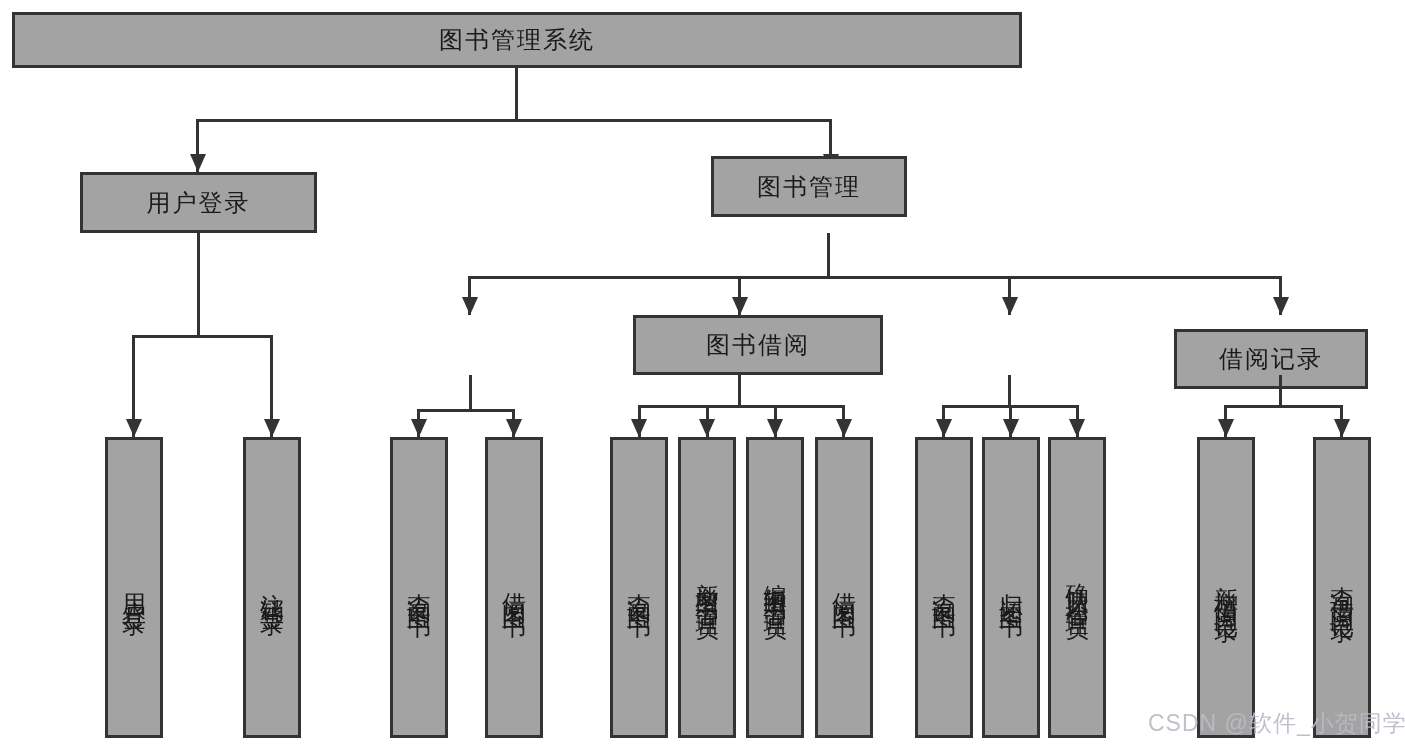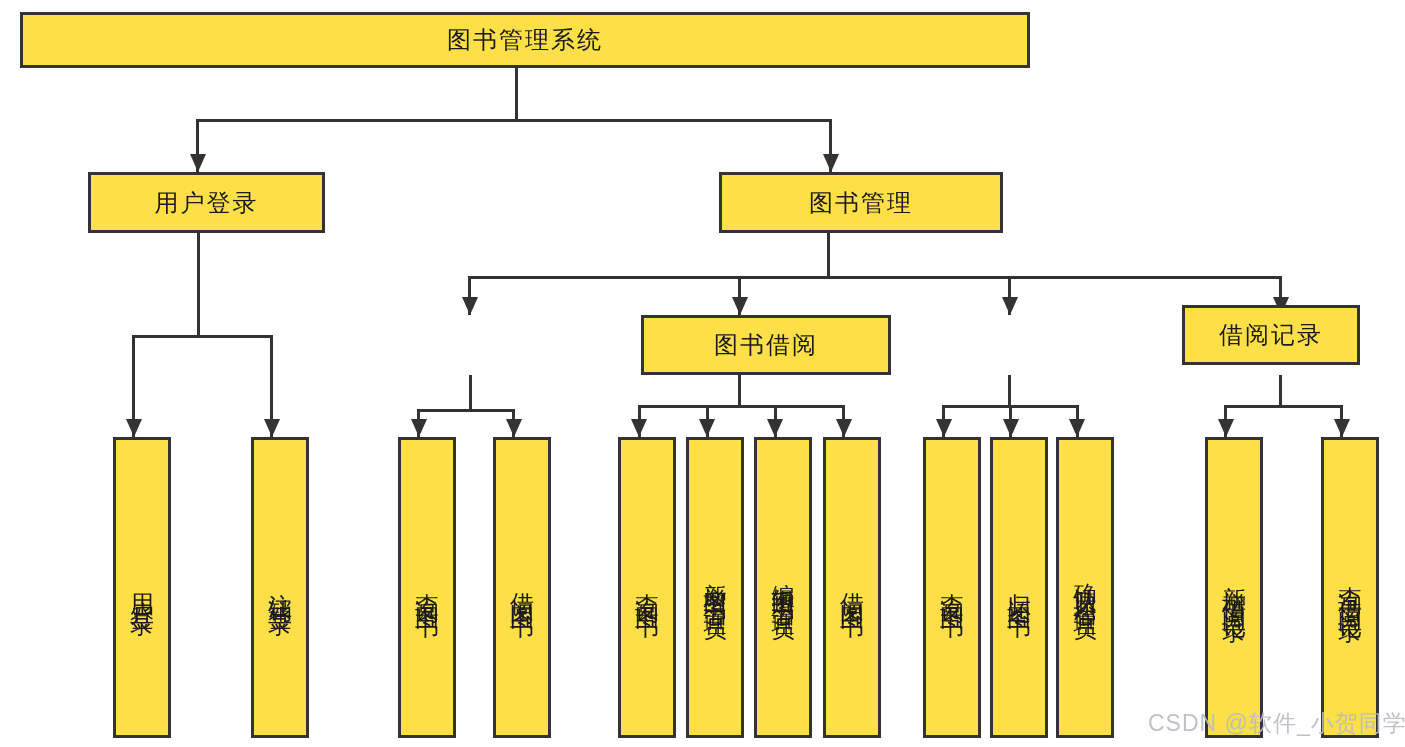--- a/index.html
+++ b/index.html
@@ -13,27 +13,26 @@
     width: 1405px;
     height: 747px;
     background: #ffffff;
     overflow: hidden;
   }
   
   .node {
     position: absolute;
     box-sizing: border-box;
     border: 3px solid #333333;
-    background: #fde047;
+    background: #a3a3a3;
     color: #1a1a1a;
     display: flex;
     align-items: center;
     justify-content: center;
     text-align: center;
-    margin-left: 8px;
   }
   .node.h {
     font-size: 24px;
     letter-spacing: 2px;
     white-space: nowrap;
   }
   .node.v {
     writing-mode: vertical-rl;
     text-orientation: mixed;
     font-size: 24px;
@@ -70,42 +69,42 @@
   <div class="node h" style="left:12px; top:12px; width:1010px; height:56px;">图书管理系统</div>
 
   <div class="vl" style="left:515px; top:68px; height:53px;"></div>
   <div class="hl" style="left:196px; top:119px; width:636px;"></div>
   <div class="vl" style="left:196px; top:119px; height:53px;"></div>
   <div class="vl" style="left:829px; top:119px; height:53px;"></div>
   <div class="ah" style="left:190px; top:154px;"></div>
   <div class="ah" style="left:823px; top:154px;"></div>
 
   <div class="node h" style="left:80px; top:172px; width:237px; height:61px;">用户登录</div>
-  <div class="node h" style="left:711px; top:172px; width:284px; height:61px;">图书管理</div>
+  <div class="node h" style="left:711px; top:156px; width:196px; height:61px;">图书管理</div>
 
   <div class="vl" style="left:197px; top:233px; height:104px;"></div>
   <div class="hl" style="left:132px; top:335px; width:141px;"></div>
   <div class="vl" style="left:132px; top:335px; height:102px;"></div>
   <div class="vl" style="left:270px; top:335px; height:102px;"></div>
   <div class="ah" style="left:126px; top:419px;"></div>
   <div class="ah" style="left:264px; top:419px;"></div>
 
   <div class="vl" style="left:827px; top:233px; height:45px;"></div>
   <div class="hl" style="left:468px; top:276px; width:814px;"></div>
   <div class="vl" style="left:468px; top:276px; height:39px;"></div>
   <div class="vl" style="left:738px; top:276px; height:39px;"></div>
   <div class="vl" style="left:1008px; top:276px; height:39px;"></div>
   <div class="vl" style="left:1279px; top:276px; height:39px;"></div>
   <div class="ah" style="left:462px; top:297px;"></div>
   <div class="ah" style="left:732px; top:297px;"></div>
   <div class="ah" style="left:1002px; top:297px;"></div>
   <div class="ah" style="left:1273px; top:297px;"></div>
 
   <div class="node h" style="left:633px; top:315px; width:250px; height:60px;">图书借阅</div>
-  <div class="node h" style="left:1174px; top:305px; width:178px; height:60px;">借阅记录</div>
+  <div class="node h" style="left:1174px; top:329px; width:194px; height:60px;">借阅记录</div>
 
   <div class="vl" style="left:469px; top:375px; height:36px;"></div>
   <div class="hl" style="left:417px; top:409px; width:98px;"></div>
   <div class="vl" style="left:417px; top:409px; height:28px;"></div>
   <div class="vl" style="left:512px; top:409px; height:28px;"></div>
   <div class="ah" style="left:411px; top:419px;"></div>
   <div class="ah" style="left:506px; top:419px;"></div>
 
   <div class="vl" style="left:738px; top:375px; height:32px;"></div>
   <div class="hl" style="left:638px; top:405px; width:207px;"></div>

